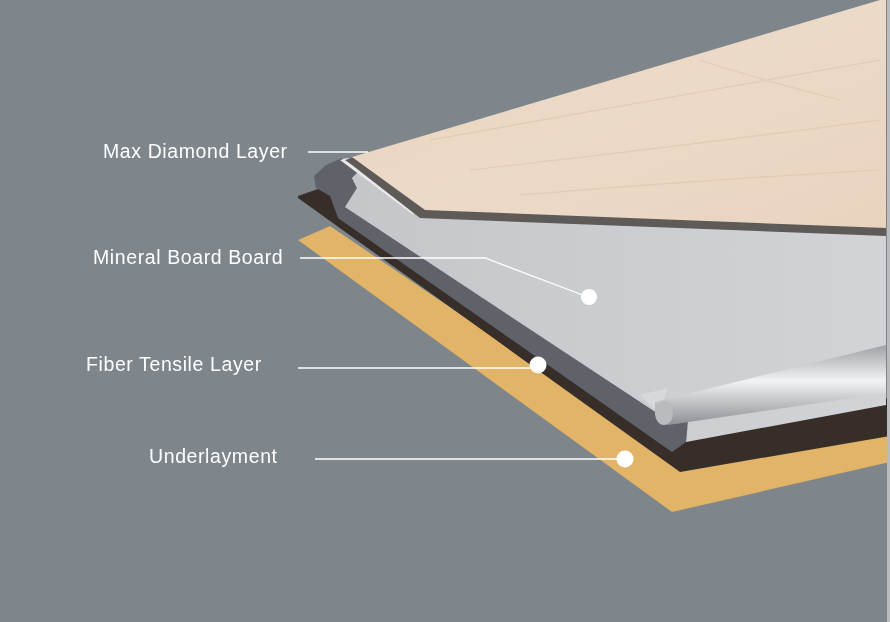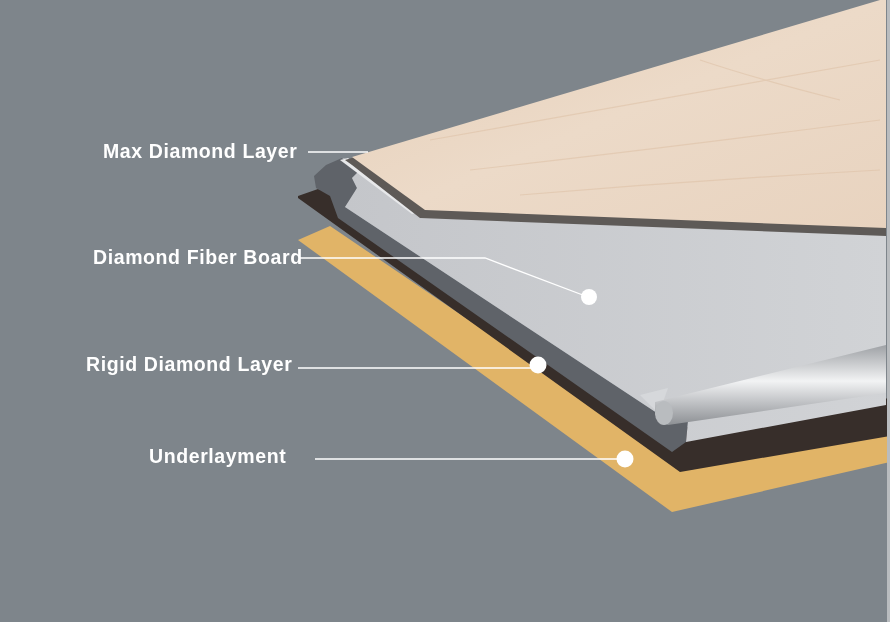--- a/index.html
+++ b/index.html
@@ -10,21 +10,20 @@
       position: relative;
     }
     #diagram { position: absolute; left: 0; top: 0; width: 890px; height: 622px; }
     .label {
       position: absolute;
       color: #ffffff;
       font-size: 19.5px;
       letter-spacing: 0.6px;
       white-space: nowrap;
       line-height: 1;
-      font-weight: bold;
     }
     .right-border {
       position: absolute; right: 0; top: 0; width: 3px; height: 622px;
       background: #b9bcbf;
     }
   </style>
 </head>
 <body>
 
 <svg id="diagram" viewBox="0 0 890 622" xmlns="http://www.w3.org/2000/svg">
@@ -73,17 +72,17 @@
   <circle cx="589" cy="297" r="8" fill="#ffffff"></circle>
 
   <line x1="298" y1="368" x2="535" y2="368" stroke="#ffffff" stroke-width="1.3"></line>
   <circle cx="538" cy="365" r="8.5" fill="#ffffff"></circle>
 
   <line x1="315" y1="459" x2="620" y2="459" stroke="#ffffff" stroke-width="1.3"></line>
   <circle cx="625" cy="459" r="8.5" fill="#ffffff"></circle>
 </svg>
 
 <div class="label" style="left:103px; top:142px;">Max Diamond Layer</div>
-<div class="label" style="left:93px; top:248px;">Diamond Fiber Board</div>
-<div class="label" style="left:86px; top:355px;">Rigid Diamond Layer</div>
+<div class="label" style="left:93px; top:248px;">Mineral Board Board</div>
+<div class="label" style="left:86px; top:355px;">Fiber Tensile Layer</div>
 <div class="label" style="left:149px; top:447px;">Underlayment</div>
 
 <div class="right-border"></div>
 
 </body></html>

